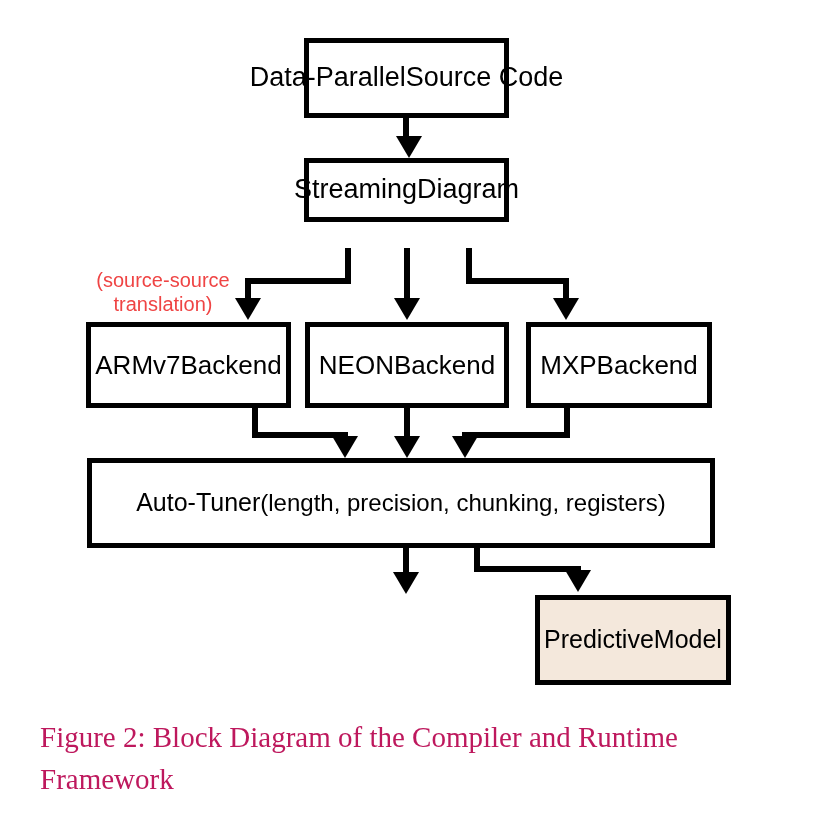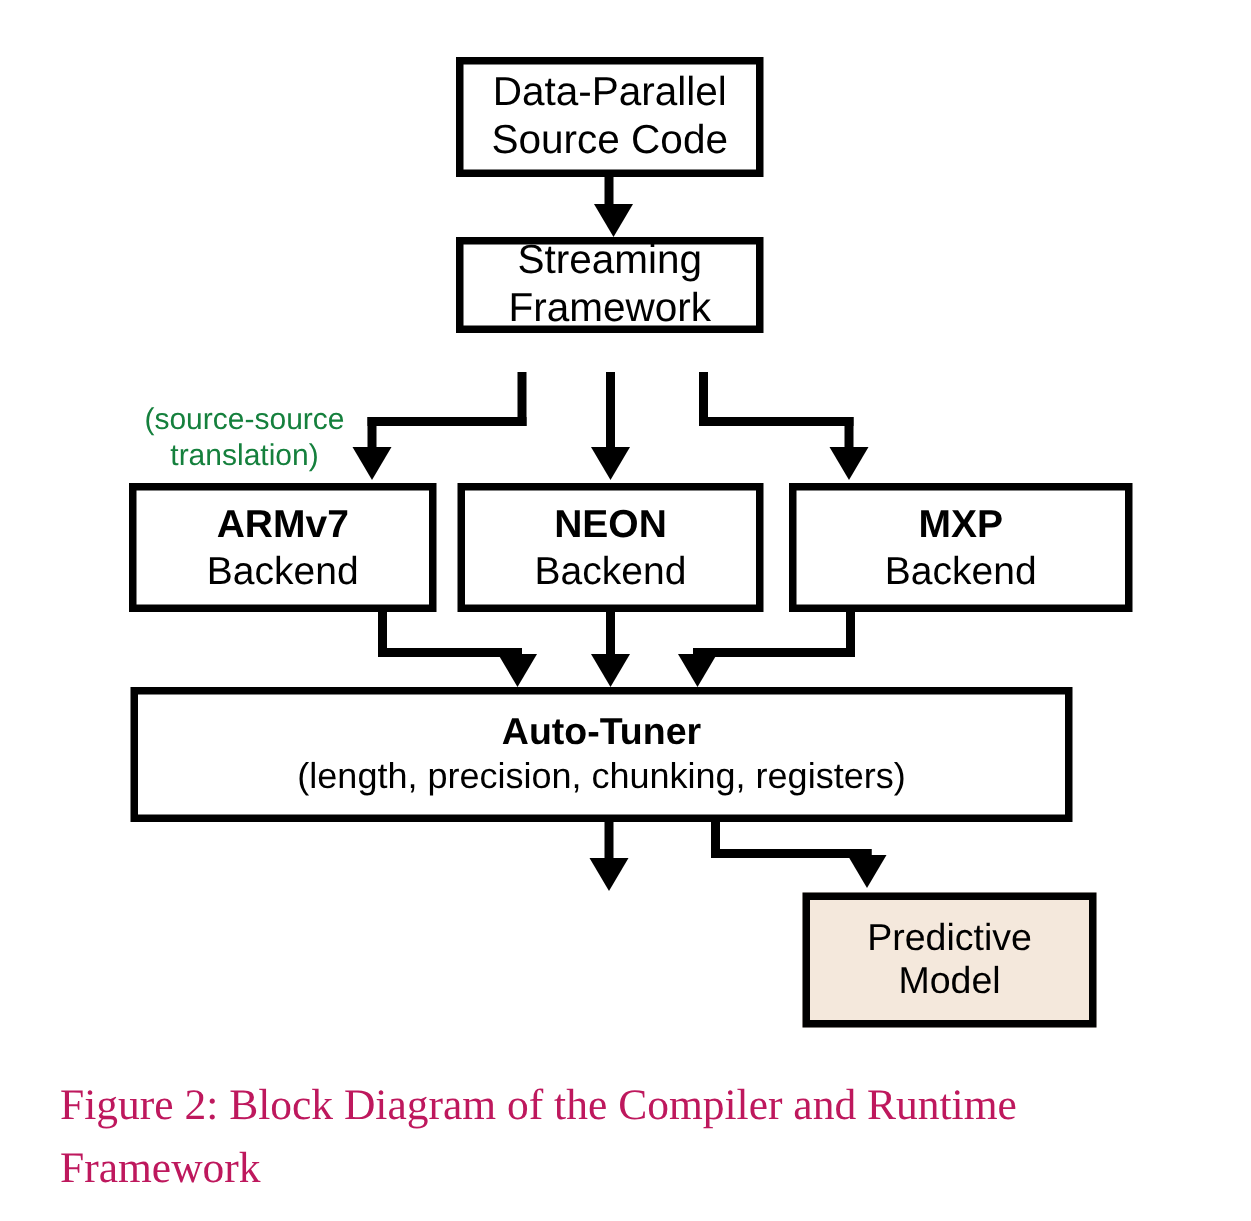--- a/index.html
+++ b/index.html
@@ -14,55 +14,55 @@
     background: #ffffff;
     overflow: hidden;
     font-family: "Liberation Sans", sans-serif;
   }
   .node {
     position: absolute;
     box-sizing: border-box;
     border: 5px solid #000000;
     background: #ffffff;
     display: flex;
-    flex-direction: column;
+    flex-direction: row;
     align-items: center;
     justify-content: center;
     color: #000000;
     line-height: 1.18;
     text-align: center;
   }
   .node .ln {
     display: block;
     white-space: nowrap;
   }
-  .ln.bold { font-weight: bold; }
+  .ln.bold { font-weight: normal; }
 
   
   #node-source      { left: 304px; top: 38px;  width: 205px; height: 80px;  font-size: 27px; }
   #node-compiler    { left: 304px; top: 158px; width: 205px; height: 64px;  font-size: 27px; }
   #node-armv7       { left: 86px;  top: 322px; width: 205px; height: 86px;  font-size: 26px; }
   #node-neon        { left: 305px; top: 322px; width: 204px; height: 86px;  font-size: 26px; }
-  #node-mxp         { left: 526px; top: 322px; width: 229px; height: 86px;  font-size: 26px; }
+  #node-mxp         { left: 526px; top: 322px; width: 186px; height: 86px;  font-size: 26px; }
   #node-autotuner   { left: 87px;  top: 458px; width: 628px; height: 90px;  font-size: 25px; }
   #node-optimized   { left: 298px; top: 595px; width: 215px; height: 90px;  font-size: 25px; }
   #node-predictive  { left: 535px; top: 595px; width: 196px; height: 90px;  font-size: 25px; }
 
   #node-autotuner .ln.sub { font-size: 24px; }
 
   
   #label-source-source {
     position: absolute;
     left: 78px;
     top: 268px;
     width: 170px;
     text-align: center;
     font-size: 20px;
     line-height: 1.22;
-    color: #15803d;
+    color: #ef4444;
   }
   #label-source-source .ln { display: block; white-space: nowrap; }
 
   
   .edge { position: absolute; background: #000000; }
   .edge.v { width: 6px; }
   .edge.h { height: 6px; }
   .arrow {
     position: absolute;
     width: 0; height: 0;
@@ -88,21 +88,21 @@
 
 <div id="page">
 
   <div class="node" id="node-source">
     <span class="ln">Data-Parallel</span>
     <span class="ln">Source Code</span>
   </div>
 
   <div class="node" id="node-compiler">
     <span class="ln">Streaming</span>
-    <span class="ln">Framework</span>
+    <span class="ln">Diagram</span>
   </div>
 
   <div class="node" id="node-armv7">
     <span class="ln bold">ARMv7</span>
     <span class="ln">Backend</span>
   </div>
 
   <div class="node" id="node-neon">
     <span class="ln bold">NEON</span>
     <span class="ln">Backend</span>

